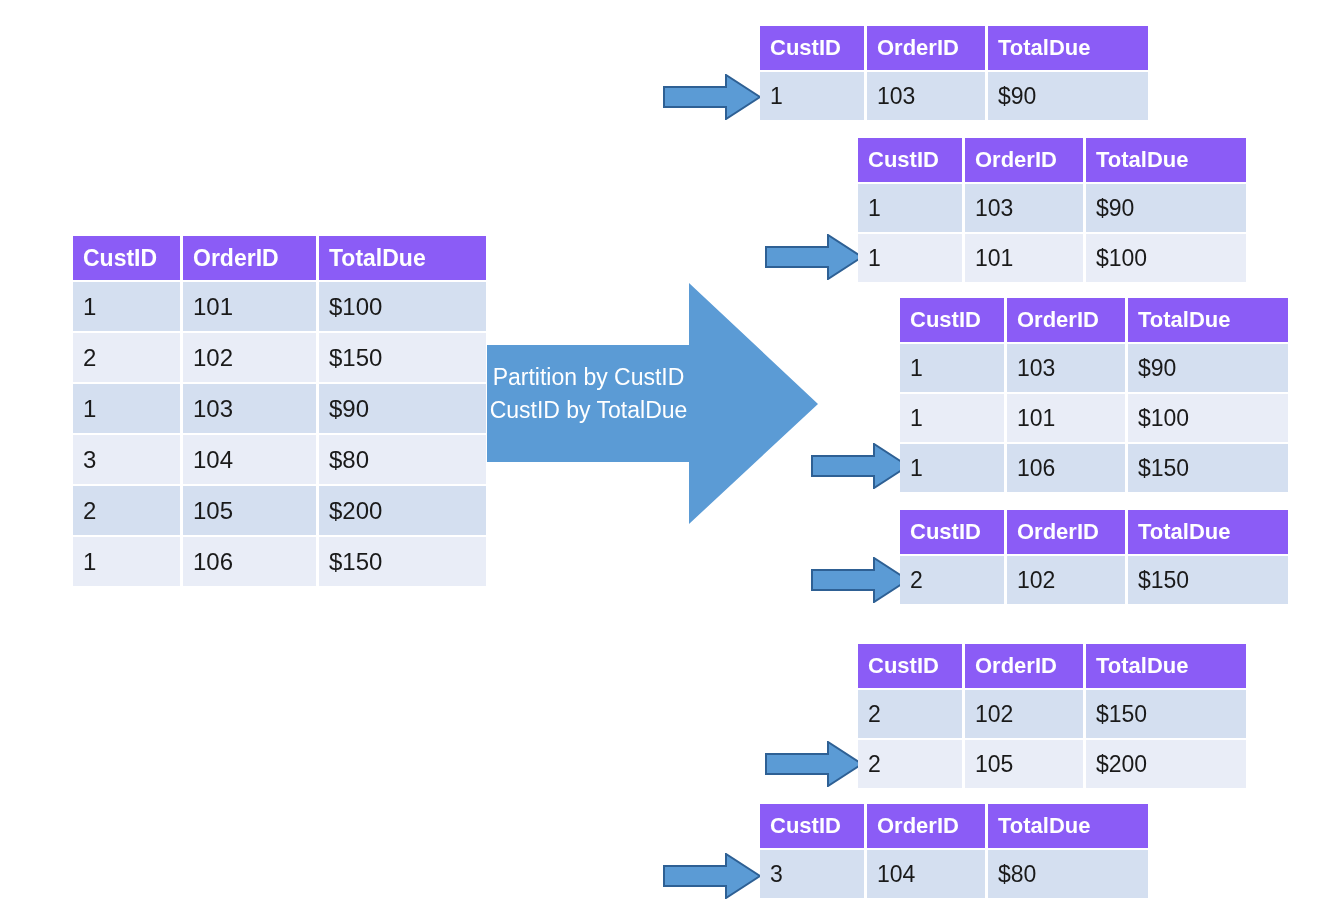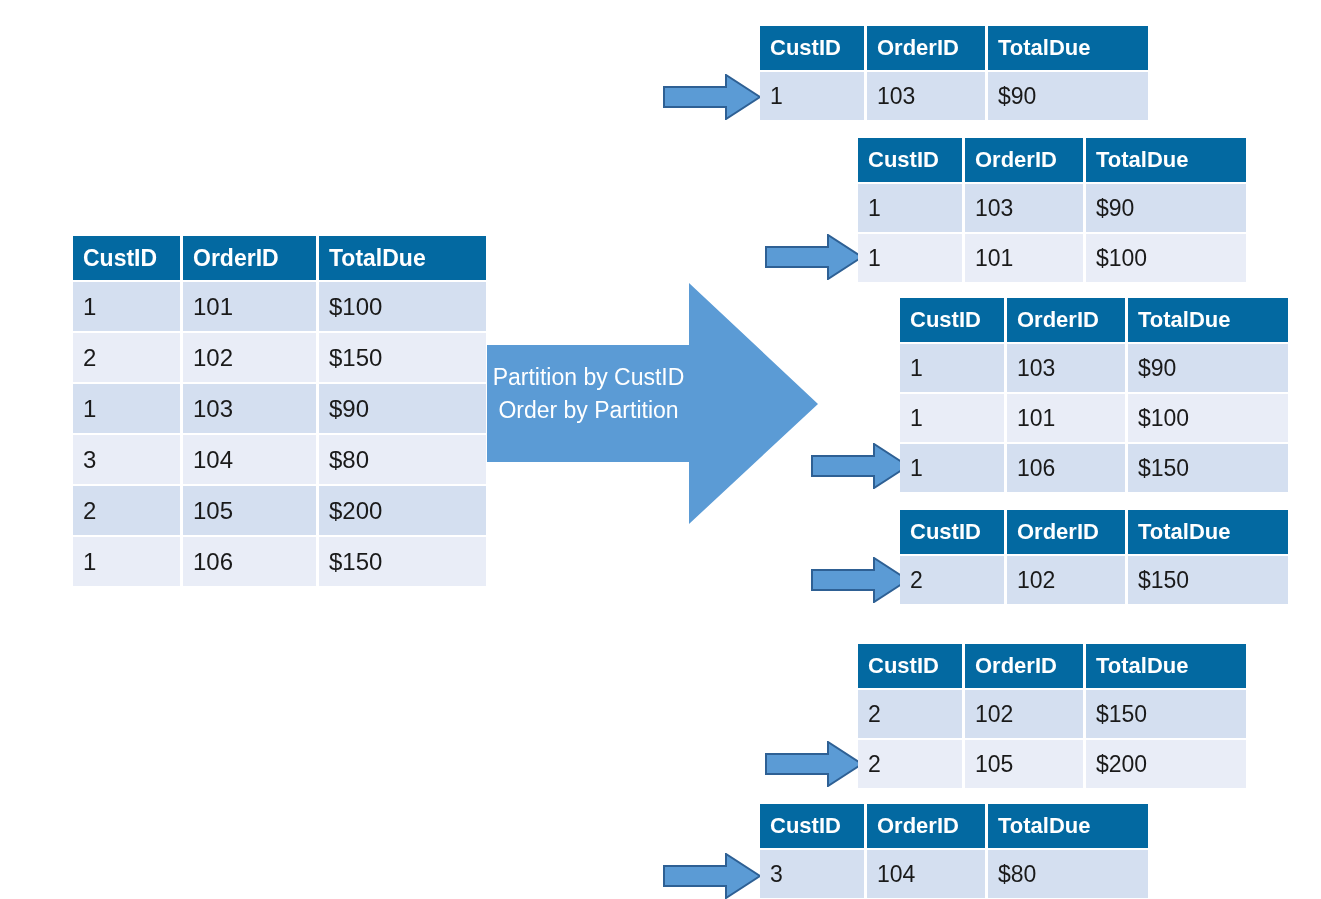--- a/index.html
+++ b/index.html
@@ -37,21 +37,21 @@
     box-sizing: border-box;
     display: flex;
     align-items: center;
     font-size: 23px;
     color: #1a1a1a;
     padding-left: 10px;
     overflow: hidden;
     white-space: nowrap;
   }
   .hdr .cell {
-    background: #0369a1;
+    background: #8b5cf6;
     color: #ffffff;
     font-weight: bold;
     height: 44px;
     font-size: 22px;
   }
   .body-row .cell {
     height: 48px;
   }
   .row-odd .cell  { background: #D4DFF0; }
   .row-even .cell { background: #E9EDF7; }
@@ -144,21 +144,21 @@
       </div>
     </div>
 
   <div class="big-arrow">
     <svg width="331" height="241" viewBox="0 0 331 241" xmlns="http://www.w3.org/2000/svg">
       <polygon points="0,62 202,62 202,0 331,121 202,241 202,179 0,179" fill="#5B9BD5"></polygon>
     </svg>
   </div>
   <div class="big-arrow-label">
     <span>Partition by CustID</span>
-    <span>Order by Partition</span>
+    <span>CustID by TotalDue</span>
   </div>
 
   <div class="sm-arrow" style="left:663px; top:74px;">
     <svg width="98" height="46" viewBox="0 0 98 46" xmlns="http://www.w3.org/2000/svg">
       <polygon points="1,13 63,13 63,1 97,23 63,45 63,33 1,33" fill="#5B9BD5" stroke="#2E6094" stroke-width="2"></polygon>
     </svg>
   </div>
   <div class="sm-arrow" style="left:765px; top:234px;">
     <svg width="98" height="46" viewBox="0 0 98 46" xmlns="http://www.w3.org/2000/svg">
       <polygon points="1,13 63,13 63,1 97,23 63,45 63,33 1,33" fill="#5B9BD5" stroke="#2E6094" stroke-width="2"></polygon>

